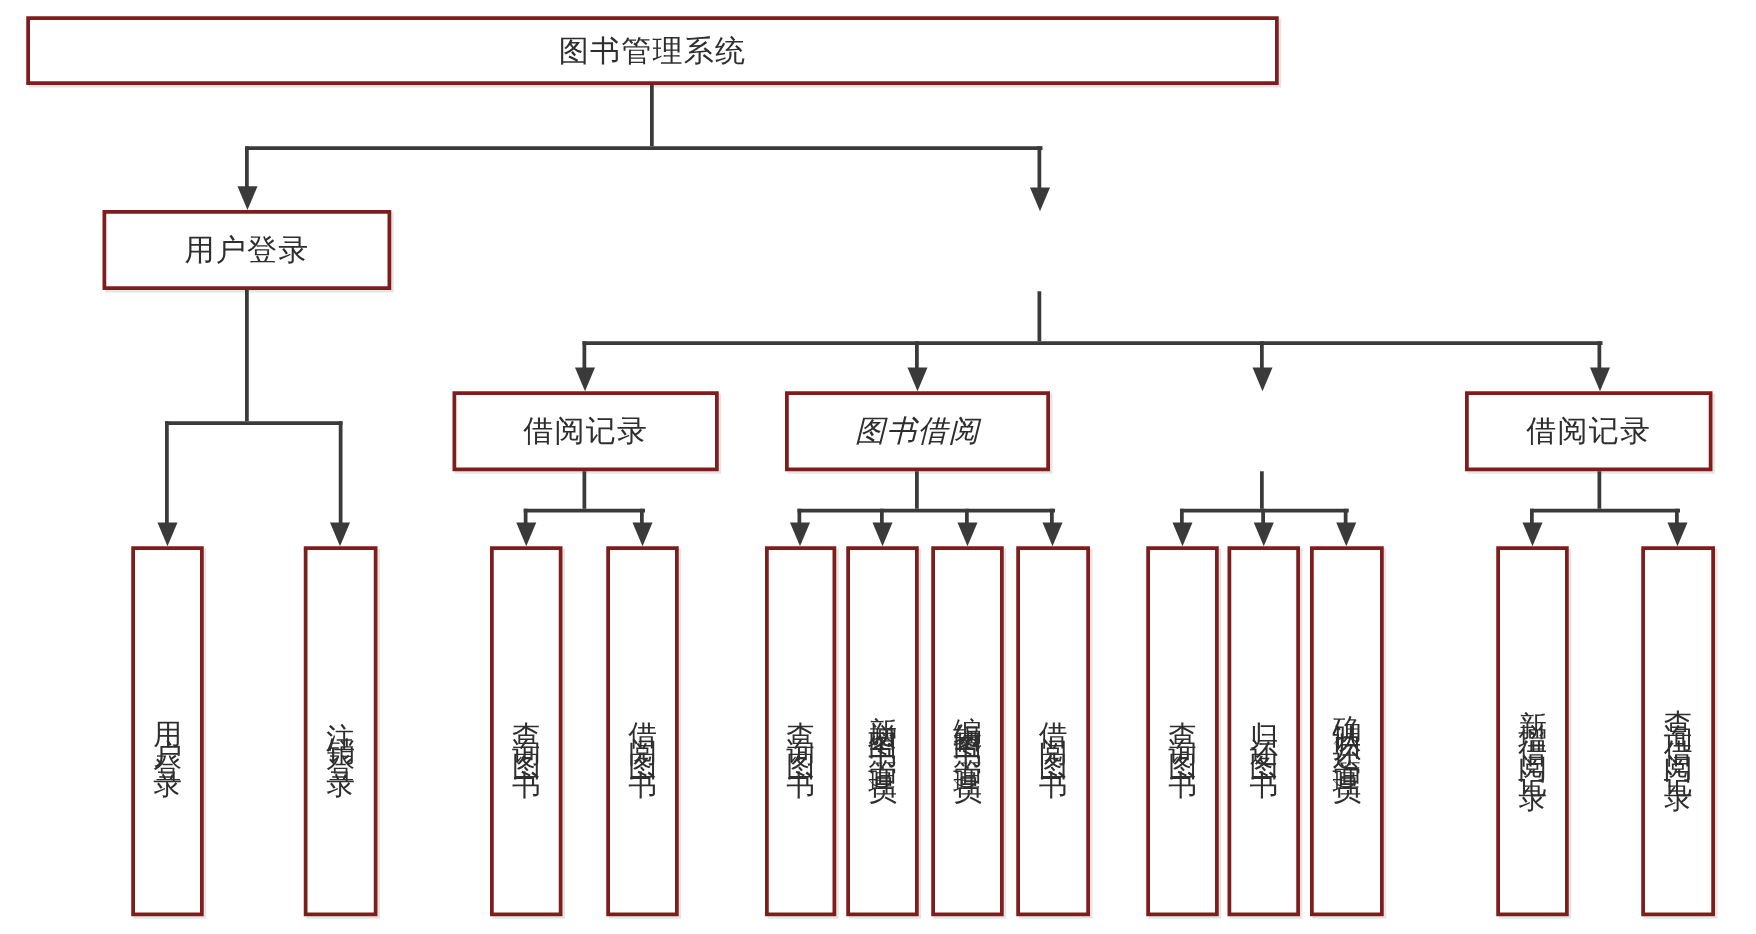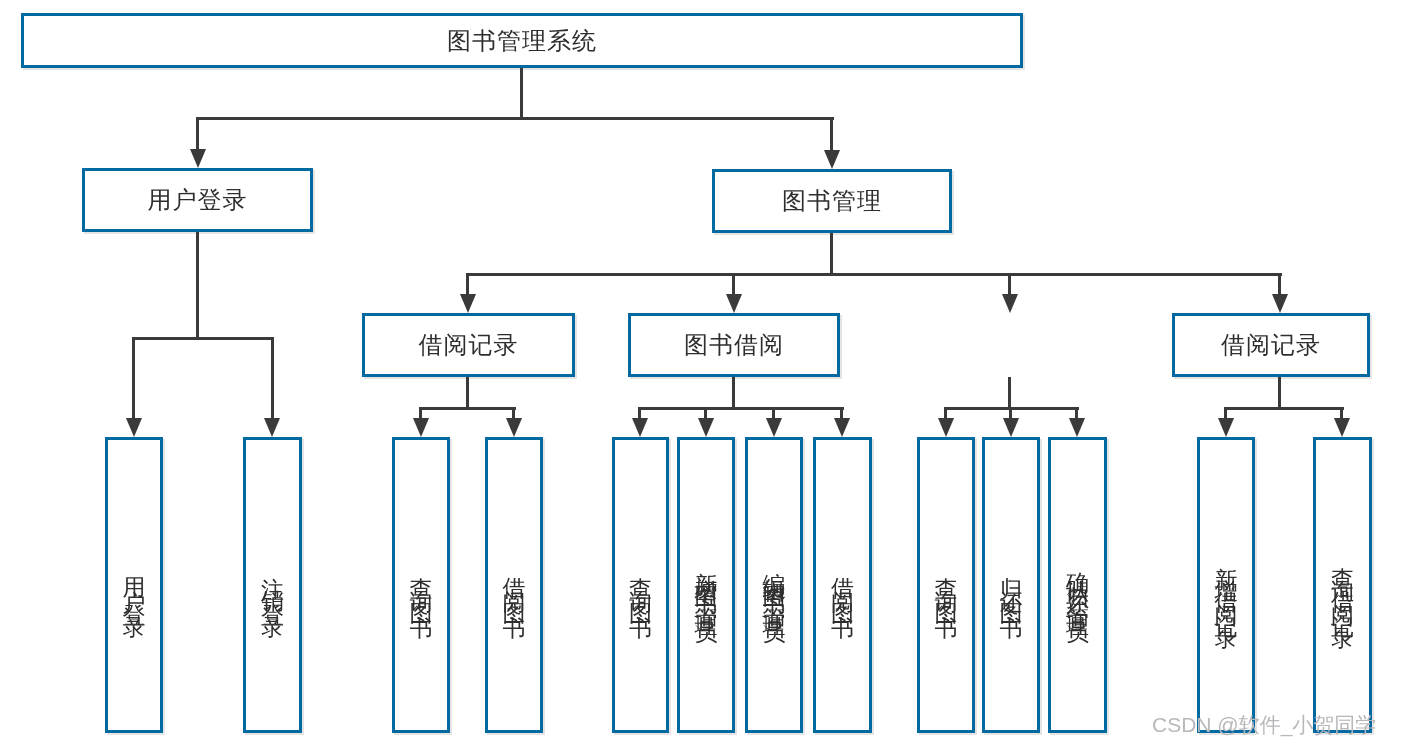--- a/index.html
+++ b/index.html
@@ -6,21 +6,21 @@
   #canvas {
     position:relative;
     width:1405px; height:747px;
     background:#ffffff;
     overflow:hidden;
     font-family:"Liberation Sans","DejaVu Sans",sans-serif;
   }
   .box {
     position:absolute;
     box-sizing:border-box;
-    border:3px solid #0369a1;
+    border:3px solid #7f1d1d;
     background:#ffffff;
     color:#2e2e2e;
     display:flex;
     align-items:center;
     justify-content:center;
     box-shadow:2px 2px 0 rgba(0,0,0,0.10);
   }
   .hbox {
     font-size:24px;
     letter-spacing:1px;
@@ -58,29 +58,26 @@
 <div id="canvas">
 
   <div class="box hbox" style="left:21px; top:13px; width:1002px; height:55px;">
     <span>图书管理系统</span>
   </div>
 
   <div class="box hbox" style="left:82px; top:168px; width:231px; height:64px;">
     <span>用户登录</span>
   </div>
 
-  <div class="box hbox" style="left:712px; top:169px; width:240px; height:64px;">
-    <span>图书管理</span>
-  </div>
 
   <div class="box hbox" style="left:362px; top:313px; width:213px; height:64px;">
     <span>借阅记录</span>
   </div>
 
-  <div class="box hbox" style="left:628px; top:313px; width:212px; height:64px;">
+  <div class="box hbox" style="left:628px; top:313px; width:212px; height:64px;font-style:italic;">
     <span>图书借阅</span>
   </div>
 
 
   <div class="box hbox" style="left:1172px; top:313px; width:198px; height:64px;">
     <span>借阅记录</span>
   </div>
 
   <div class="box vbox" style="left:105px; top:437px; width:58px; height:296px;">
     <span>用户登录</span>
@@ -178,15 +175,14 @@
   <div class="vline" style="left:1075px; top:407px; height:14px;"></div>
   <div class="arrow" style="left:1069px; top:418px;"></div>
 
   <div class="vline" style="left:1278px; top:377px; height:30px;"></div>
   <div class="hline" style="left:1224px; top:407px; width:120px;"></div>
   <div class="vline" style="left:1224px; top:407px; height:14px;"></div>
   <div class="arrow" style="left:1218px; top:418px;"></div>
   <div class="vline" style="left:1340px; top:407px; height:14px;"></div>
   <div class="arrow" style="left:1334px; top:418px;"></div>
 
-  <div class="watermark">CSDN @软件_小贺同学</div>
 
 </div>
 
 </body></html>

